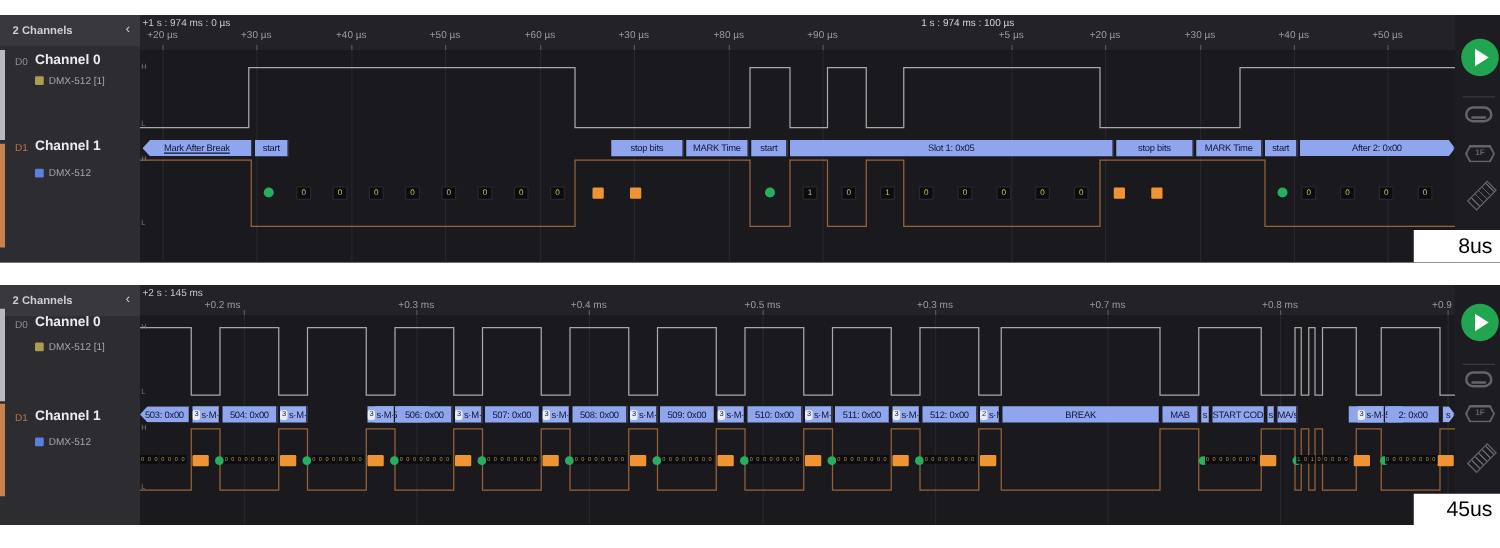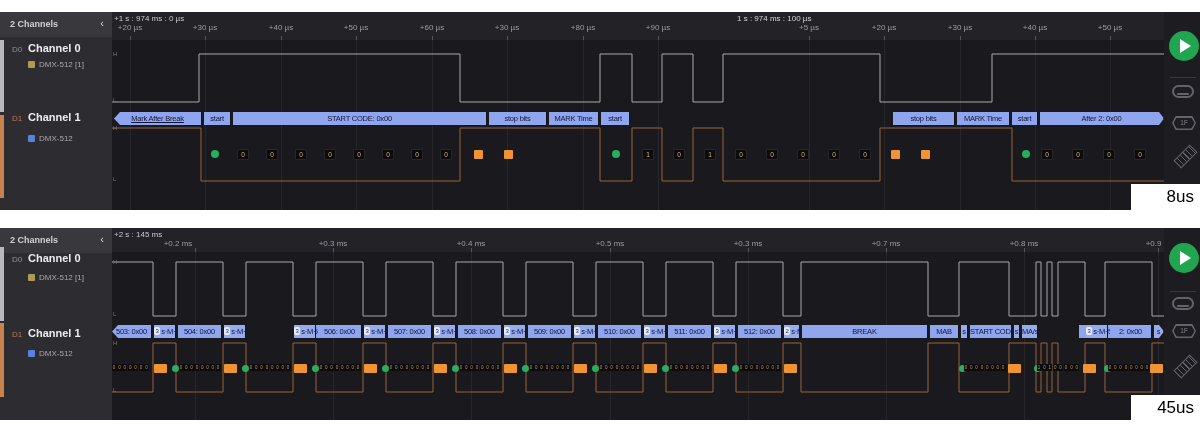--- a/index.html
+++ b/index.html
@@ -131,24 +131,24 @@
         <div class="chip big" style="left: 716px; top: 109px;">0</div>
         <div class="chip big" style="left: 747px; top: 109px;">0</div>
         <div class="chip big" style="left: 929px; top: 109px;">0</div>
         <div class="chip big" style="left: 960px; top: 109px;">0</div>
         <div class="chip big" style="left: 991px; top: 109px;">0</div>
         <div class="chip big" style="left: 1022px; top: 109px;">0</div>
       </div>
       <div class="ann-bar" style="top: 100px; width: 1052px;">
         <div class="ann-seg arrow-l" style="left: 2px; width: 88px; text-decoration: underline;">Mark After Break</div>
         <div class="ann-seg" style="left: 92px; width: 27px;">start</div>
-        <div class="ann-seg" style="left: 121px; width: 254px;">START CODE: 0x00</div>
         <div class="ann-seg" style="left: 377px; width: 58px;">stop bits</div>
         <div class="ann-seg" style="left: 437px; width: 50px;">MARK Time</div>
         <div class="ann-seg" style="left: 489px; width: 29px;">start</div>
+        <div class="ann-seg" style="left: 520px; width: 259px;">Slot 1: 0x05</div>
         <div class="ann-seg" style="left: 781px; width: 62px;">stop bits</div>
         <div class="ann-seg" style="left: 845px; width: 53px;">MARK Time</div>
         <div class="ann-seg" style="left: 900px; width: 26px;">start</div>
         <div class="ann-seg arrow-r" style="left: 928px; width: 124px;">After 2: 0x00</div>
       </div>
       <aside class="sidebar">
         <div class="sb-header">
           <span class="sb-title">2 Channels</span>
           <span class="sb-collapse">‹</span>
         </div>

